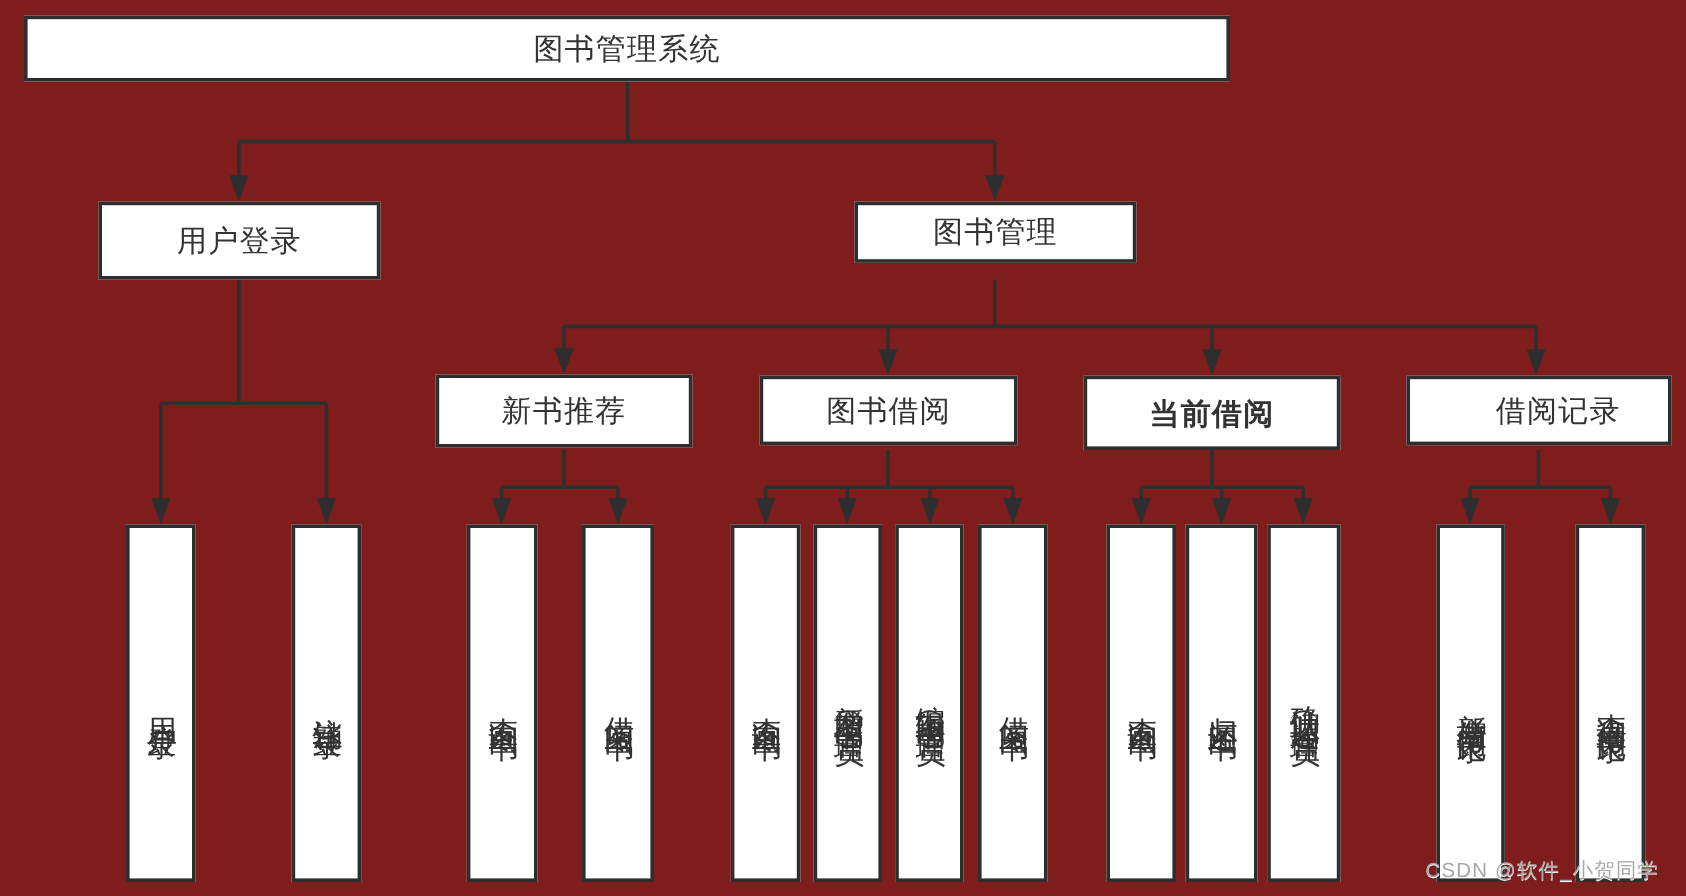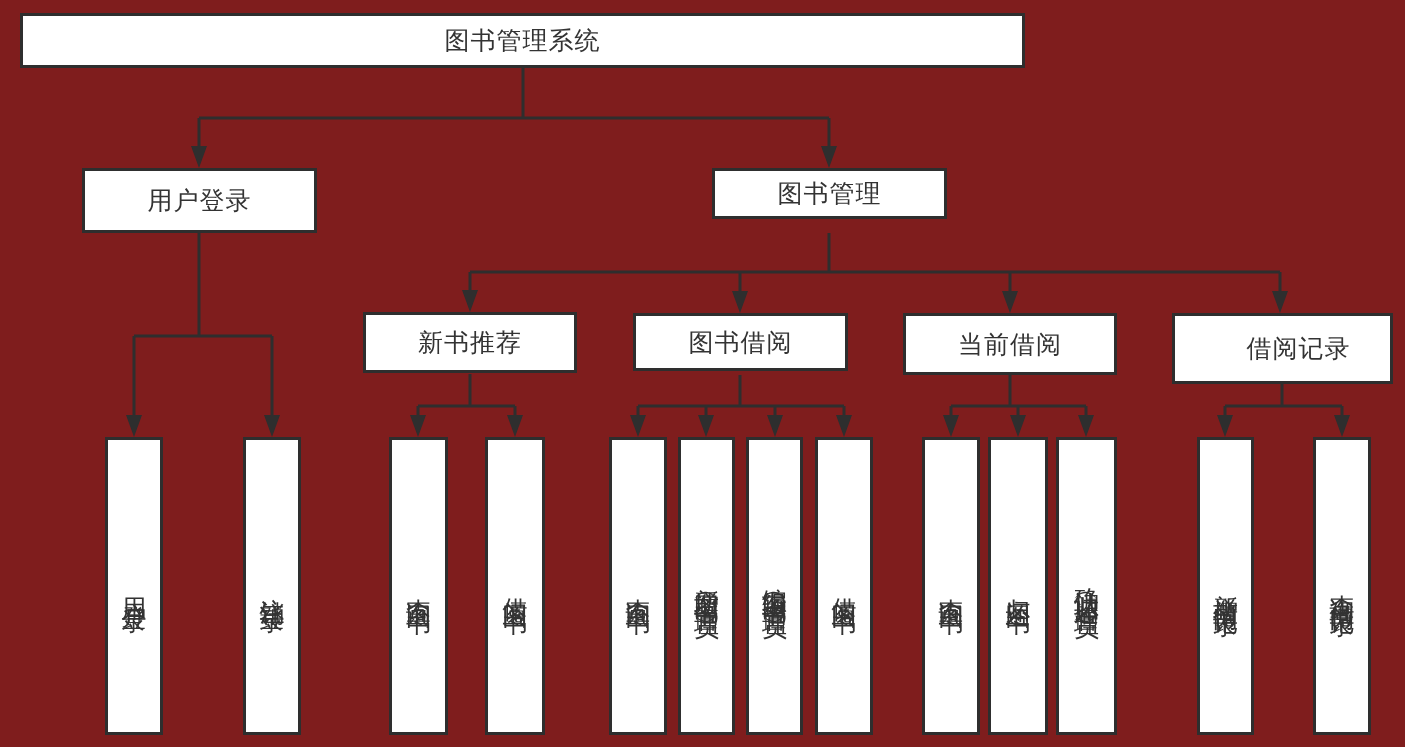--- a/index.html
+++ b/index.html
@@ -107,29 +107,30 @@
       <polygon points="1217,415 1233,415 1225,437" fill="#2e2e2e"></polygon>
       <line x1="1342" y1="406" x2="1342" y2="419" stroke="#2e2e2e" stroke-width="3"></line>
       <polygon points="1334,415 1350,415 1342,437" fill="#2e2e2e"></polygon>
     </svg>
   <div id="nodes">
       <div class="node h" style="left: 20px; top: 13px; width: 1005px; height: 55px;">图书管理系统</div>
       <div class="node h" style="left: 82px; top: 168px; width: 235px; height: 65px;">用户登录</div>
       <div class="node h" style="left: 712px; top: 168px; width: 235px; height: 51px;">图书管理</div>
       <div class="node h" style="left: 363px; top: 312px; width: 214px; height: 61px;">新书推荐</div>
       <div class="node h" style="left: 633px; top: 313px; width: 215px; height: 58px;">图书借阅</div>
-      <div class="node h" style="left: 903px; top: 313px; width: 214px; height: 62px;">当前借阅</div>
-      <div class="node h" style="left: 1172px; top: 313px; width: 221px; height: 71px; padding-left: 32px;">借阅记录</div>
+      <div class="node h" style="left: 903px; top: 313px; width: 214px; height: 62px; font-weight: bold;">当前借阅</div>
+      <div class="node h" style="left: 1172px; top: 313px; width: 221px; height: 58px; padding-left: 32px;">借阅记录</div>
       <div class="node v" style="left: 105px; top: 437px; width: 58px; height: 298px;">用户登录</div>
       <div class="node v" style="left: 243px; top: 437px; width: 58px; height: 298px;">注销登录</div>
       <div class="node v" style="left: 389px; top: 437px; width: 59px; height: 298px;">查询图书</div>
       <div class="node v" style="left: 485px; top: 437px; width: 60px; height: 298px;">借阅图书</div>
       <div class="node v" style="left: 609px; top: 437px; width: 58px; height: 298px;">查询图书</div>
       <div class="node v" style="left: 678px; top: 437px; width: 57px; height: 298px;">新增图书（管理员）</div>
       <div class="node v" style="left: 746px; top: 437px; width: 57px; height: 298px;">编辑图书（管理员）</div>
       <div class="node v" style="left: 815px; top: 437px; width: 58px; height: 298px;">借阅图书</div>
       <div class="node v" style="left: 922px; top: 437px; width: 58px; height: 298px;">查询图书</div>
       <div class="node v" style="left: 988px; top: 437px; width: 60px; height: 298px;">归还图书</div>
       <div class="node v" style="left: 1056px; top: 437px; width: 61px; height: 298px;">确认归还（管理员）</div>
       <div class="node v" style="left: 1197px; top: 437px; width: 57px; height: 298px;">新增借阅记录</div>
       <div class="node v" style="left: 1313px; top: 437px; width: 58px; height: 298px;">查询借阅记录</div>
     </div>
+  <div class="watermark">CSDN @软件_小贺同学</div>
 </div>
 
 </body></html>

